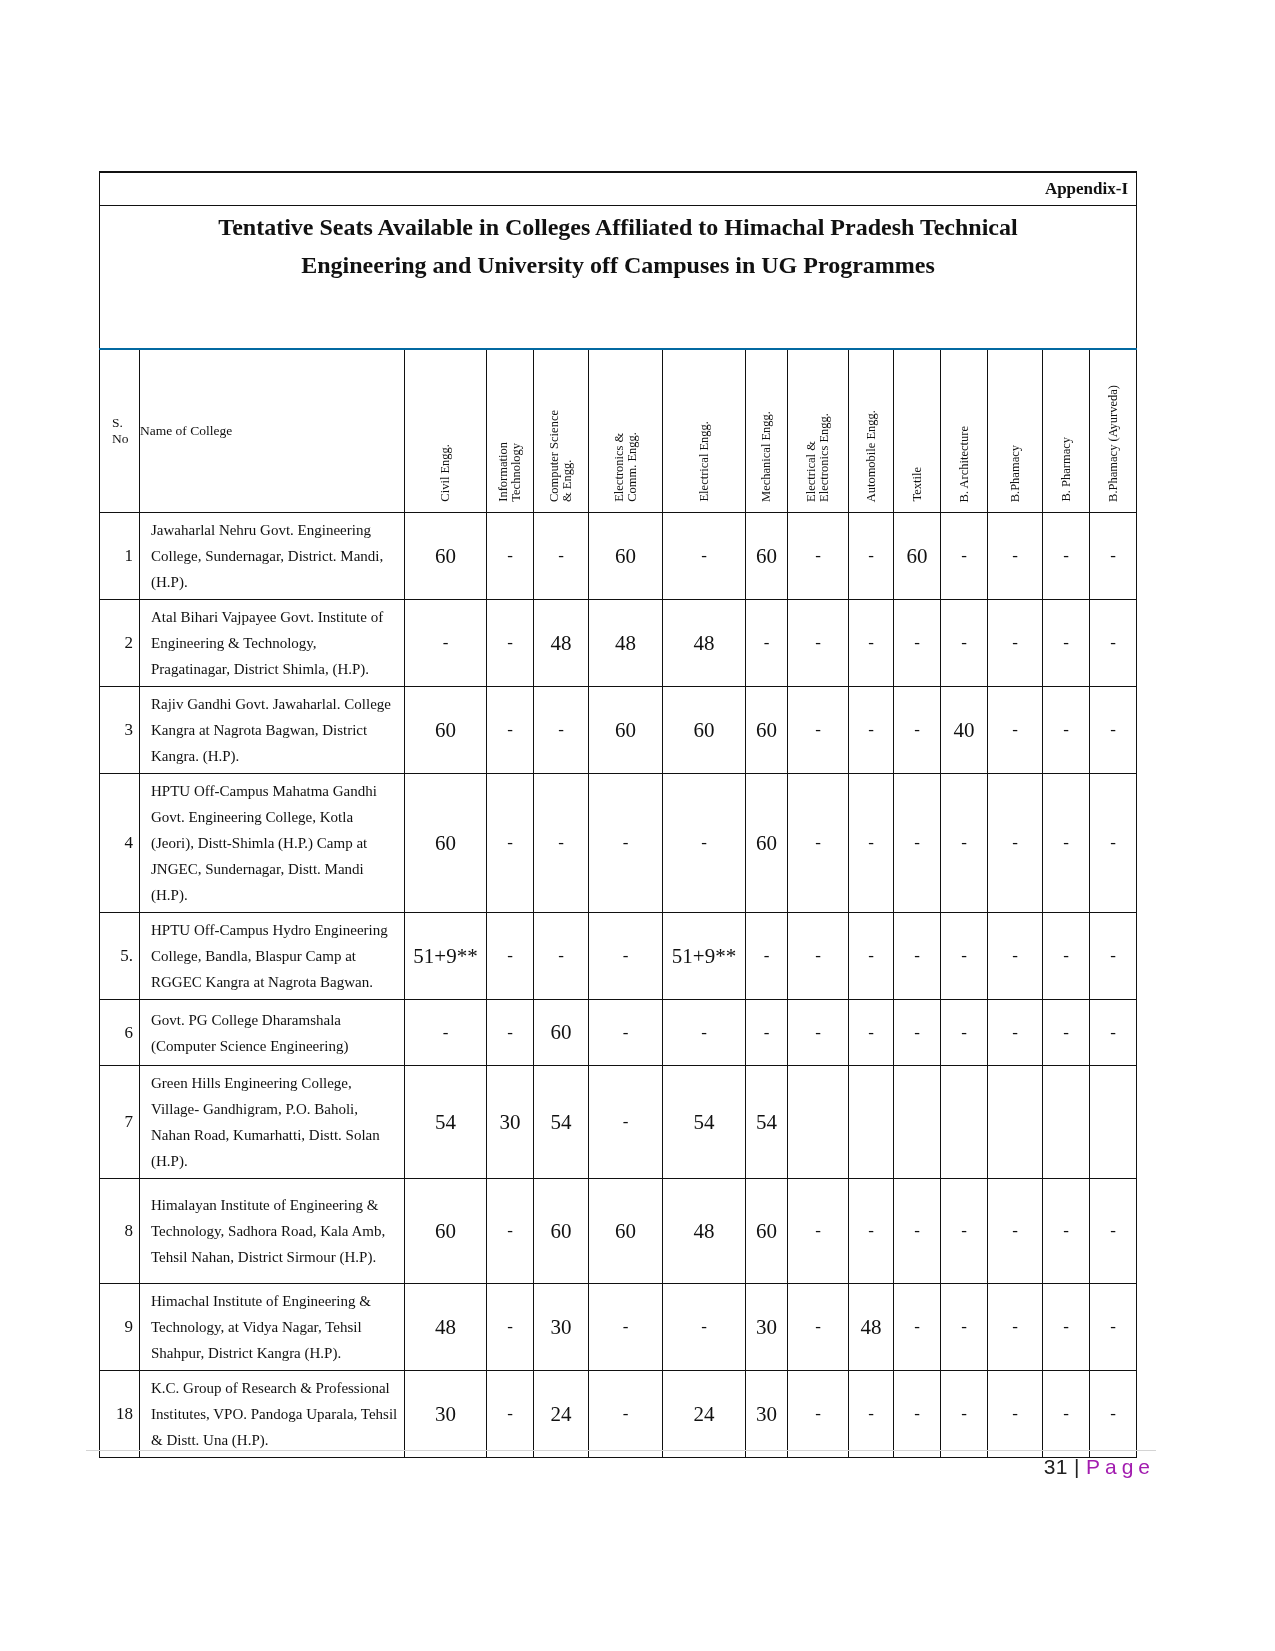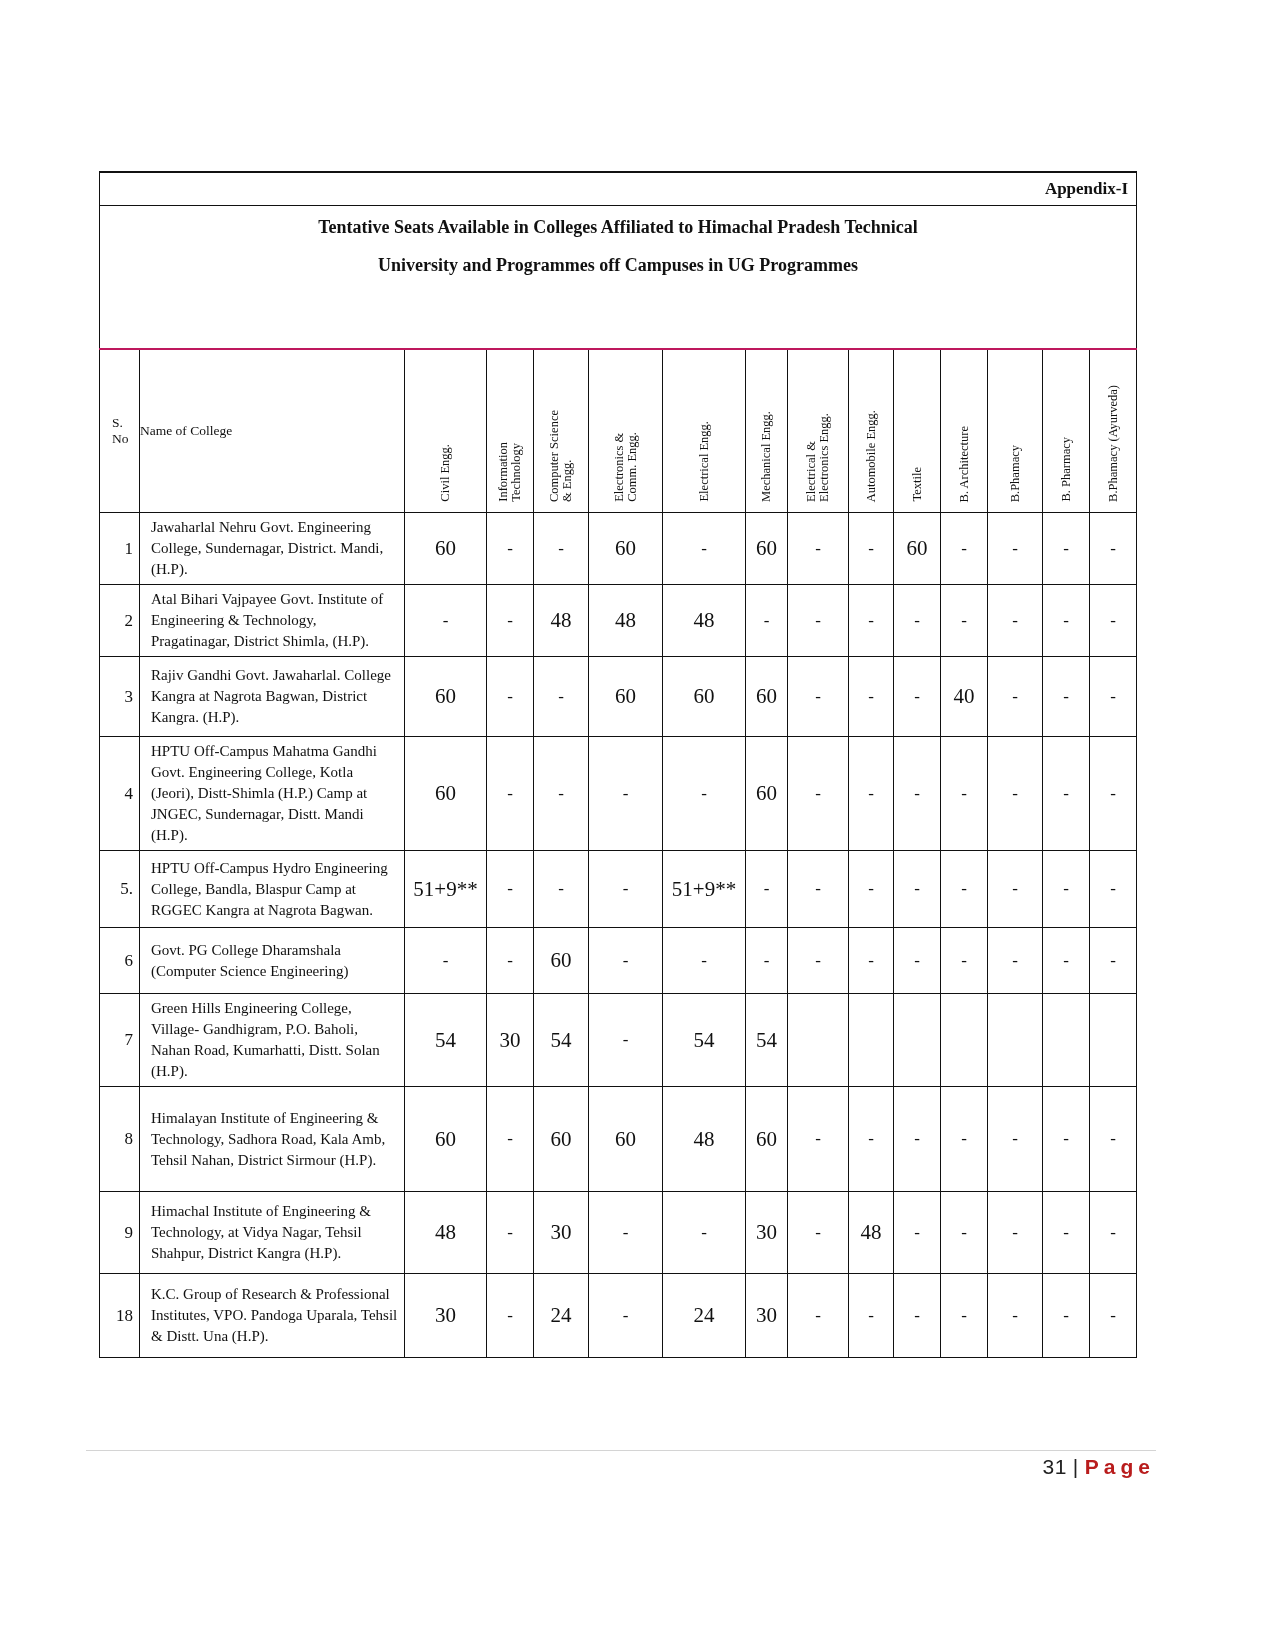--- a/index.html
+++ b/index.html
@@ -3,34 +3,34 @@
 <meta charset="utf-8">
 <style>
   html, body { margin: 0; padding: 0; background: #ffffff; }
   body { width: 1275px; height: 1651px; position: relative; overflow: hidden; font-family: "Liberation Serif", "DejaVu Serif", serif; color: #111; }
   .page-table {
     position: absolute; left: 99px; top: 171px; width: 1038px;
     border-collapse: collapse; table-layout: fixed; padding-left: 44px;
   }
   .page-table td, .page-table th { border: 1.3px solid #111; padding: 0; }
   .appendix-row td { height: 32px; text-align: right; font-weight: bold; font-size: 17px; padding-right: 8px; border-top: 2.5px solid #111; }
-  .title-row td { height: 140px; vertical-align: top; text-align: center; font-weight: bold; font-size: 18px; line-height: 38px; padding-top: 2px; border-bottom: 2px solid #be185d; }
+  .title-row td { height: 140px; vertical-align: top; text-align: center; font-weight: bold; font-size: 24px; line-height: 38px; padding-top: 2px; border-bottom: 2px solid #0369a1; }
   .header-row th { height: 162px; font-weight: normal; font-size: 12.5px; vertical-align: bottom; position: relative; }
   .header-row th.sno, .header-row th.name { vertical-align: middle; text-align: left; font-size: 13.5px; }
   .header-row th.sno { text-align: left; padding-left: 12px; line-height: 16px; }
   .rot-wrap { display: flex; justify-content: center; align-items: flex-end; height: 162px; padding-bottom: 10px; box-sizing: border-box; }
   .rot { writing-mode: vertical-rl; transform: rotate(180deg); white-space: pre-line; text-align: left; line-height: 13px; }
   .data-row td { text-align: center; vertical-align: middle; font-size: 21px; }
   .data-row td.sno { font-size: 17px; text-align: right; padding-right: 6px; }
-  .data-row td.name { text-align: left; font-size: 15px; line-height: 21px; padding: 4px 6px 4px 11px; vertical-align: middle; }
+  .data-row td.name { text-align: left; font-size: 15px; line-height: 26px; padding: 4px 6px 4px 11px; vertical-align: middle; }
   .data-row td.dash { font-size: 17px; }
   .footer-line { position: absolute; left: 86px; top: 1450px; width: 1070px; height: 0; border-top: 1px solid #d4d4d4; }
   .footer { position: absolute; right: 120px; top: 1455px; font-family: "Liberation Sans", "DejaVu Sans", sans-serif; font-size: 21px; color: #222; letter-spacing: 0.5px; }
   .footer .sep { margin: 0 6px; }
-  .footer .page-word { color: #b91c1c; letter-spacing: 5px; font-weight: bold; }
+  .footer .page-word { color: #a21caf; letter-spacing: 5px; }
 </style>
 </head>
 <body>
 
 <table class="page-table">
   <colgroup>
     <col style="width:40px">
       <col style="width:265px">
     <col style="width:82px">
       <col style="width:47px">
@@ -46,21 +46,21 @@
       <col style="width:47px">
       <col style="width:47px">
   </colgroup>
   <tbody id="tbody">
     <tr class="appendix-row">
       <td colspan="15">Appendix-I</td>
     </tr>
     <tr class="title-row">
       <td colspan="15">
         <div>Tentative Seats Available in Colleges Affiliated to Himachal Pradesh Technical</div>
-        <div>University and Programmes off Campuses in UG Programmes</div>
+        <div>Engineering and University off Campuses in UG Programmes</div>
       </td>
     </tr>
     <tr class="header-row" id="header-row">
       <th class="sno"><span style="white-space:pre-line">S.
 No</span></th>
       <th class="name">Name of College</th>
     <th>
           <div class="rot-wrap">
             <span class="rot">Civil Engg.</span>
           </div>

